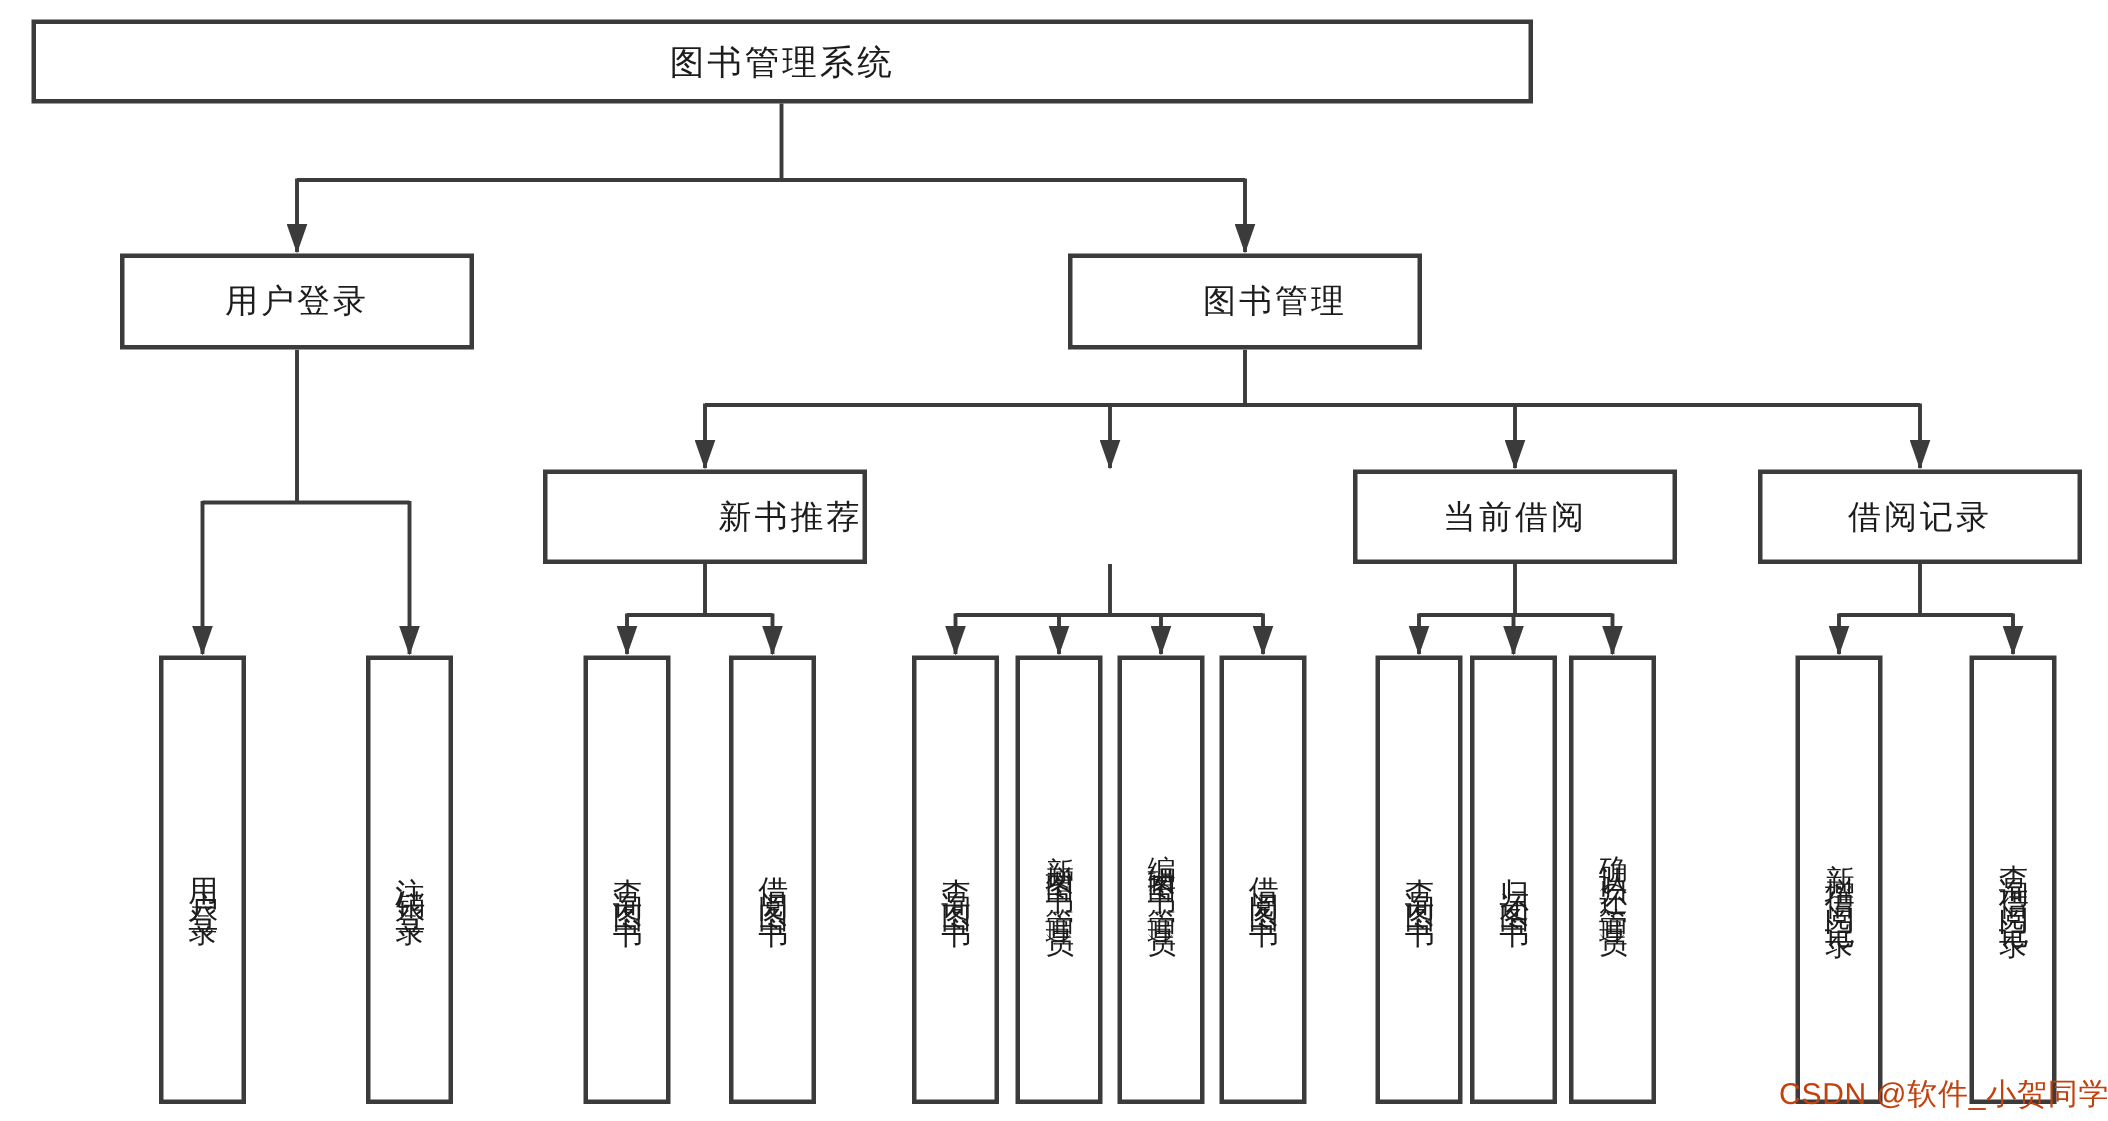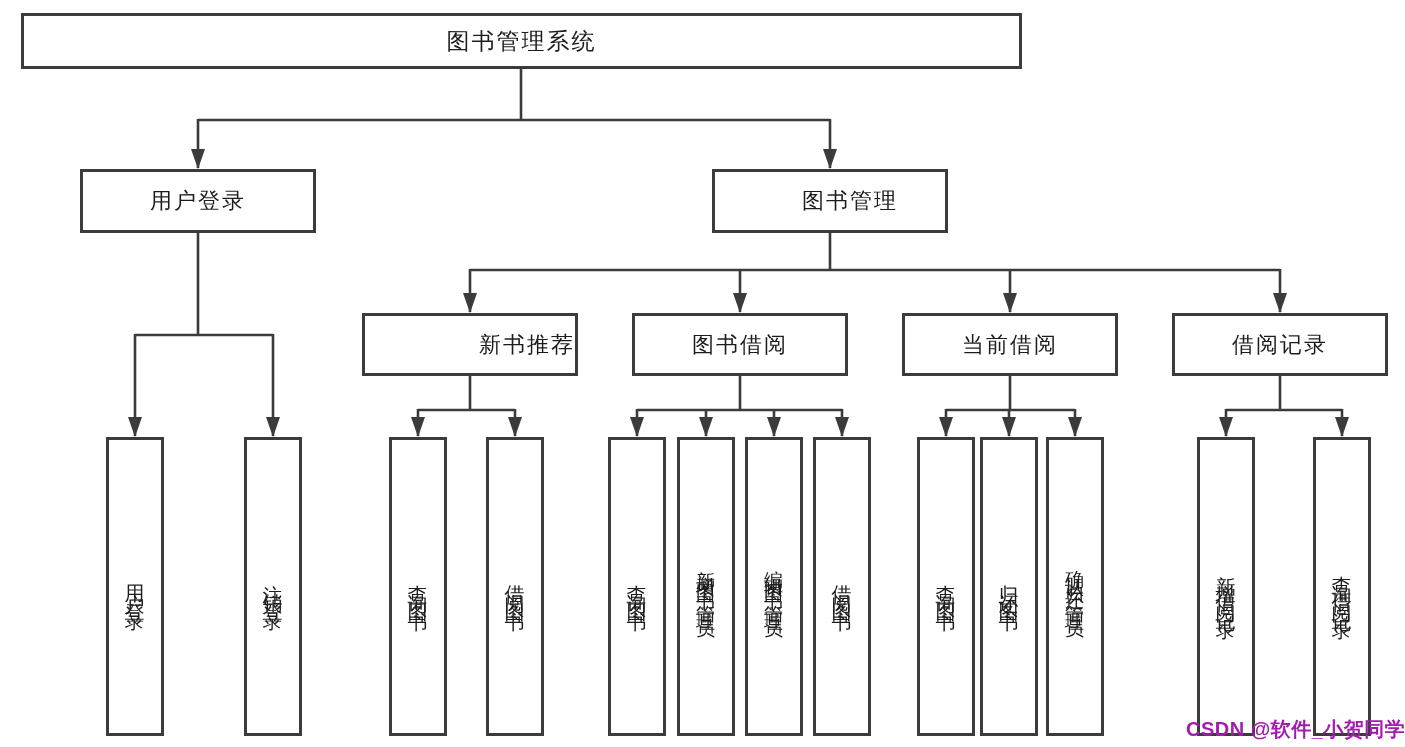--- a/index.html
+++ b/index.html
@@ -51,24 +51,23 @@
   .vbox.long .vtext {
     font-size: 19px;
     letter-spacing: 7px;
   }
   .watermark {
     position: absolute;
     left: 1186px;
     top: 716px;
     z-index: 3;
     font-size: 20px;
-    color: #a21caf;
+    color: #c2410c;
     white-space: nowrap;
     letter-spacing: 0.5px;
-    font-weight: bold;
   }
 </style>
 </head>
 <body>
 
 <div class="canvas">
 
   <svg class="wires" width="1405" height="747" viewBox="0 0 1405 747">
     <defs>
       <marker id="arr" markerUnits="userSpaceOnUse" markerWidth="20" markerHeight="14" viewBox="0 0 20 14" refX="19" refY="7" orient="auto">
@@ -140,23 +139,20 @@
   <div class="node hbox" style="left:80px; top:169px; width:236px; height:64px;">
     <span>用户登录</span>
   </div>
   <div class="node hbox" style="left:712px; top:169px; width:236px; height:64px;padding-left:40px;">
     <span>图书管理</span>
   </div>
 
   <div class="node hbox" style="left:362px; top:313px; width:216px; height:63px;justify-content:flex-end;">
     <span>新书推荐</span>
   </div>
-  <div class="node hbox" style="left:632px; top:313px; width:216px; height:63px;">
-    <span>图书借阅</span>
-  </div>
   <div class="node hbox" style="left:1172px; top:313px; width:216px; height:63px;">
     <span>借阅记录</span>
   </div>
   <div class="node hbox" style="left:902px; top:313px; width:216px; height:63px;">
     <span>当前借阅</span>
   </div>
 
   <div class="node vbox" style="left:106px; top:437px; width:58px; height:299px;">
     <span class="vtext">用户登录</span>
   </div>

